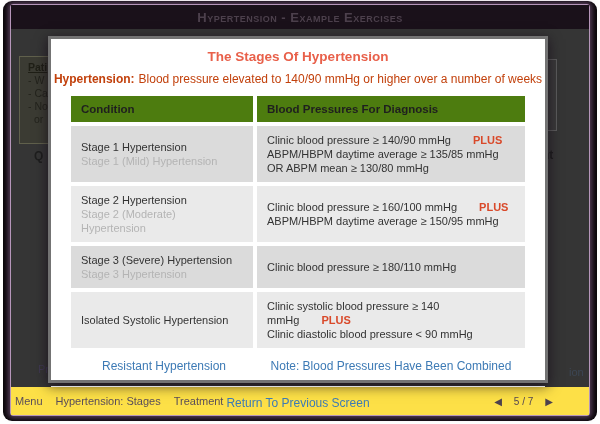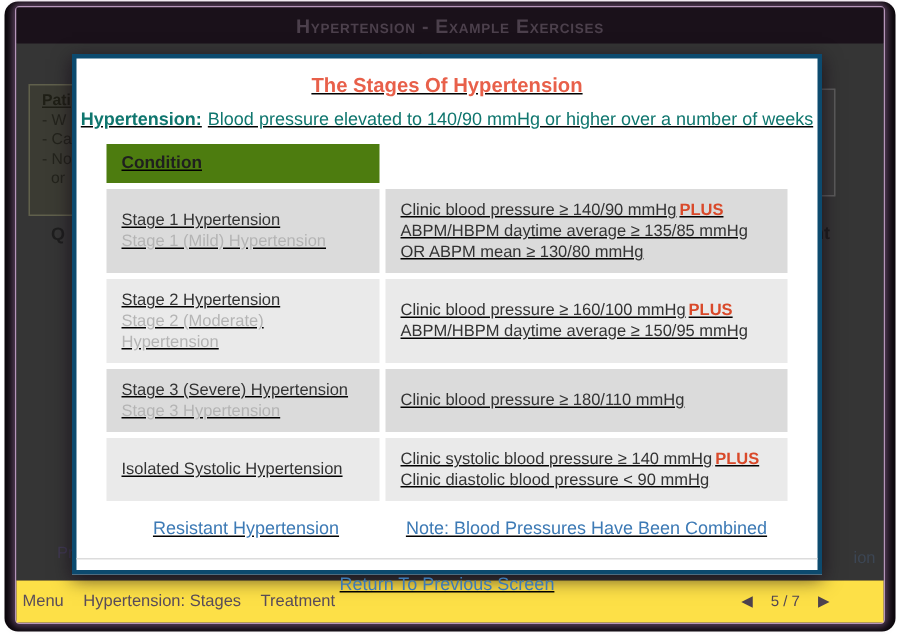--- a/index.html
+++ b/index.html
@@ -43,39 +43,39 @@
   .navbar{position:absolute;bottom:0;left:0;right:0;height:28px;
     display:flex;align-items:center;background:#fde047;
     padding:0 0 0 4px;font-size:11px;color:#5a4d5a;}
   .nav-item{margin-right:13px;cursor:default;}
   .pager{margin-left:auto;margin-right:36px;display:flex;align-items:center;
     gap:12px;color:#4e424e;font-size:10px;}
   .pager .pg{font-size:10px;color:#544754;}
 
   
   .modal{position:absolute;left:48px;top:36px;width:494px;height:341px;
-    background:#ffffff;border:3px solid #0c4a6e;
-    box-shadow:0 3px 12px rgba(15,4,18,.7);text-decoration:underline;}
+    background:#ffffff;border:3px solid #737373;
+    box-shadow:0 3px 12px rgba(15,4,18,.7);}
   .m-title{margin-top:10px;text-align:center;font-size:13.5px;font-weight:bold;
     color:#e8604a;}
-  .m-sub{margin-top:8px;text-align:center;font-size:12px;color:#0f766e;}
+  .m-sub{margin-top:8px;text-align:center;font-size:12px;color:#c2410c;}
   .m-sub b{margin-right:4px;}
 
   .m-table{width:454px;margin:10px auto 0;}
   .t-row{display:flex;gap:4px;margin-bottom:4px;}
   .cell{padding:7px 10px;font-size:11px;color:#333;display:flex;
     flex-direction:column;justify-content:center;line-height:14px;}
   .cell-c{width:162px;flex:0 0 auto;}
   .cell-b{flex:1;}
   .t-head .cell{background:#4d7c0f;font-weight:bold;color:#1f1f1f;
     font-size:11.5px;padding:6px 10px;}
   .row-dark .cell{background:#dbdbdb;}
   .row-light .cell{background:#eaeaea;}
   .cond-alt{color:#b4b4b4;}
-  .plus{color:#d9492a;font-weight:bold;margin-left:2px;}
+  .plus{color:#d9492a;font-weight:bold;margin-left:22px;}
   .plus:empty{display:none;}
 
   .m-links{display:flex;margin-top:11px;width:454px;margin-left:auto;margin-right:auto;}
   .m-links .lk{font-size:12px;color:#3d7ab5;cursor:pointer;}
   .lk-left{width:186px;text-align:center;}
   .lk-right{flex:1;text-align:center;}
   .m-divider{border-top:1px solid #dcdcdc;margin-top:13px;}
   .m-return{text-align:center;padding-top:9px;font-size:12px;color:#3d7ab5;cursor:pointer;}
 </style>
 </head>
@@ -122,20 +122,21 @@
 
   <div class="modal">
     <div class="m-title">The Stages Of Hypertension</div>
     <div class="m-sub">
       <b>Hypertension:</b><span>Blood pressure elevated to 140/90 mmHg or higher over a number of weeks</span>
     </div>
 
     <div class="m-table">
       <div class="t-row t-head">
         <div class="cell cell-c">Condition</div>
+        <div class="cell cell-b">Blood Pressures For Diagnosis</div>
       </div>
 
       <div class="t-row row-dark">
         <div class="cell cell-c">
           <div>Stage 1 Hypertension</div>
           <div class="cond-alt">Stage 1 (Mild) Hypertension</div>
         </div>
         <div class="cell cell-b">
           <div><span>Clinic blood pressure ≥ 140/90 mmHg</span><span class="plus">PLUS</span></div>
           <div><span>ABPM/HBPM daytime average ≥ 135/85 mmHg</span></div>

